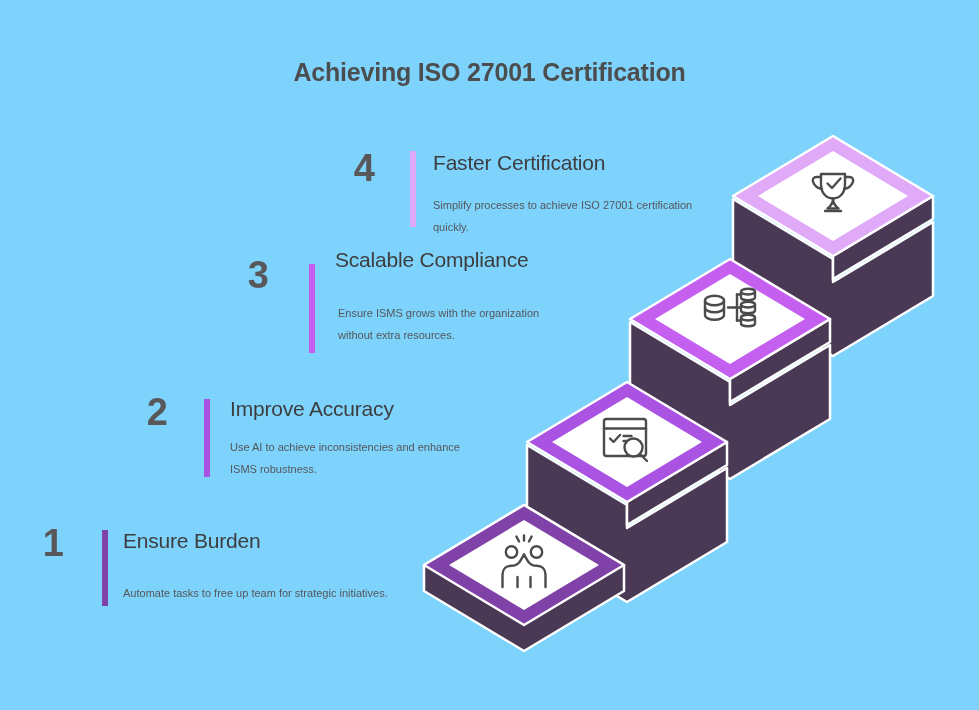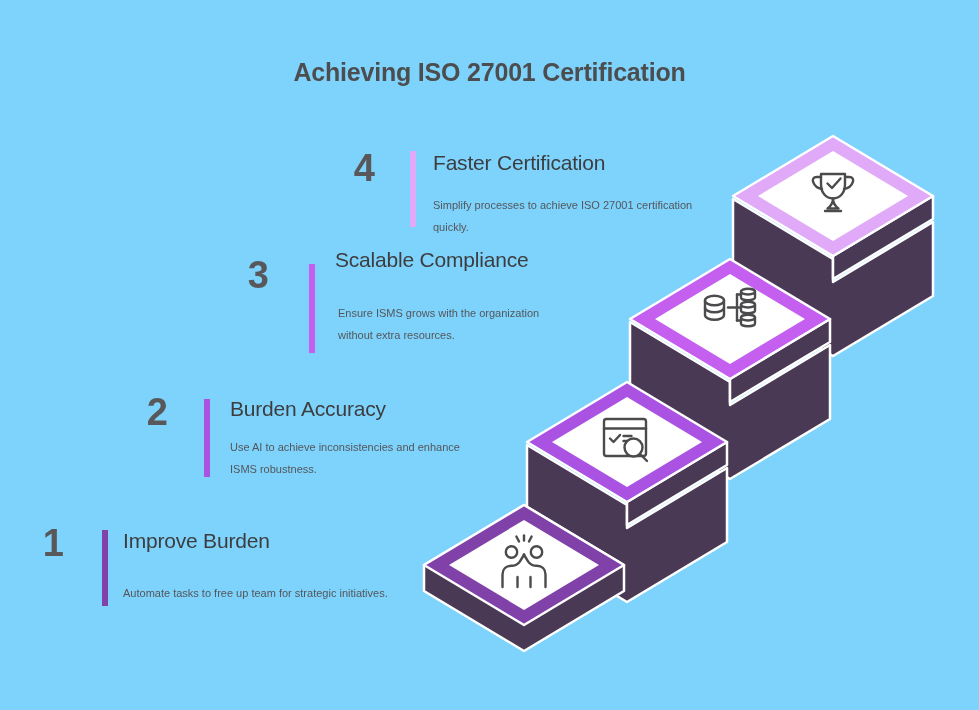--- a/index.html
+++ b/index.html
@@ -111,24 +111,24 @@
   <div>
     <div class="num" style="left:214px;top:256px;">3</div>
     <div class="bar b3" style="left:309px;top:264px;height:89px;"></div>
     <div class="head" style="left:335px;top:248px;">Scalable Compliance</div>
     <div class="body" style="left:338px;top:303px;width:218px;">Ensure ISMS grows with the organization without extra resources.</div>
   </div>
 
   <div>
     <div class="num" style="left:113px;top:393px;">2</div>
     <div class="bar b2" style="left:204px;top:399px;height:78px;"></div>
-    <div class="head" style="left:230px;top:397px;">Burden Accuracy</div>
+    <div class="head" style="left:230px;top:397px;">Improve Accuracy</div>
     <div class="body" style="left:230px;top:437px;width:254px;">Use AI to achieve inconsistencies and enhance ISMS robustness.</div>
   </div>
 
   <div>
     <div class="num" style="left:9px;top:524px;">1</div>
     <div class="bar b1" style="left:102px;top:530px;height:76px;"></div>
-    <div class="head" style="left:123px;top:529px;">Improve Burden</div>
+    <div class="head" style="left:123px;top:529px;">Ensure Burden</div>
     <div class="body" style="left:123px;top:569px;width:280px;margin-top:14px;">Automate tasks to free up team for strategic initiatives.</div>
   </div>
 
 </div>
 
 </body></html>

